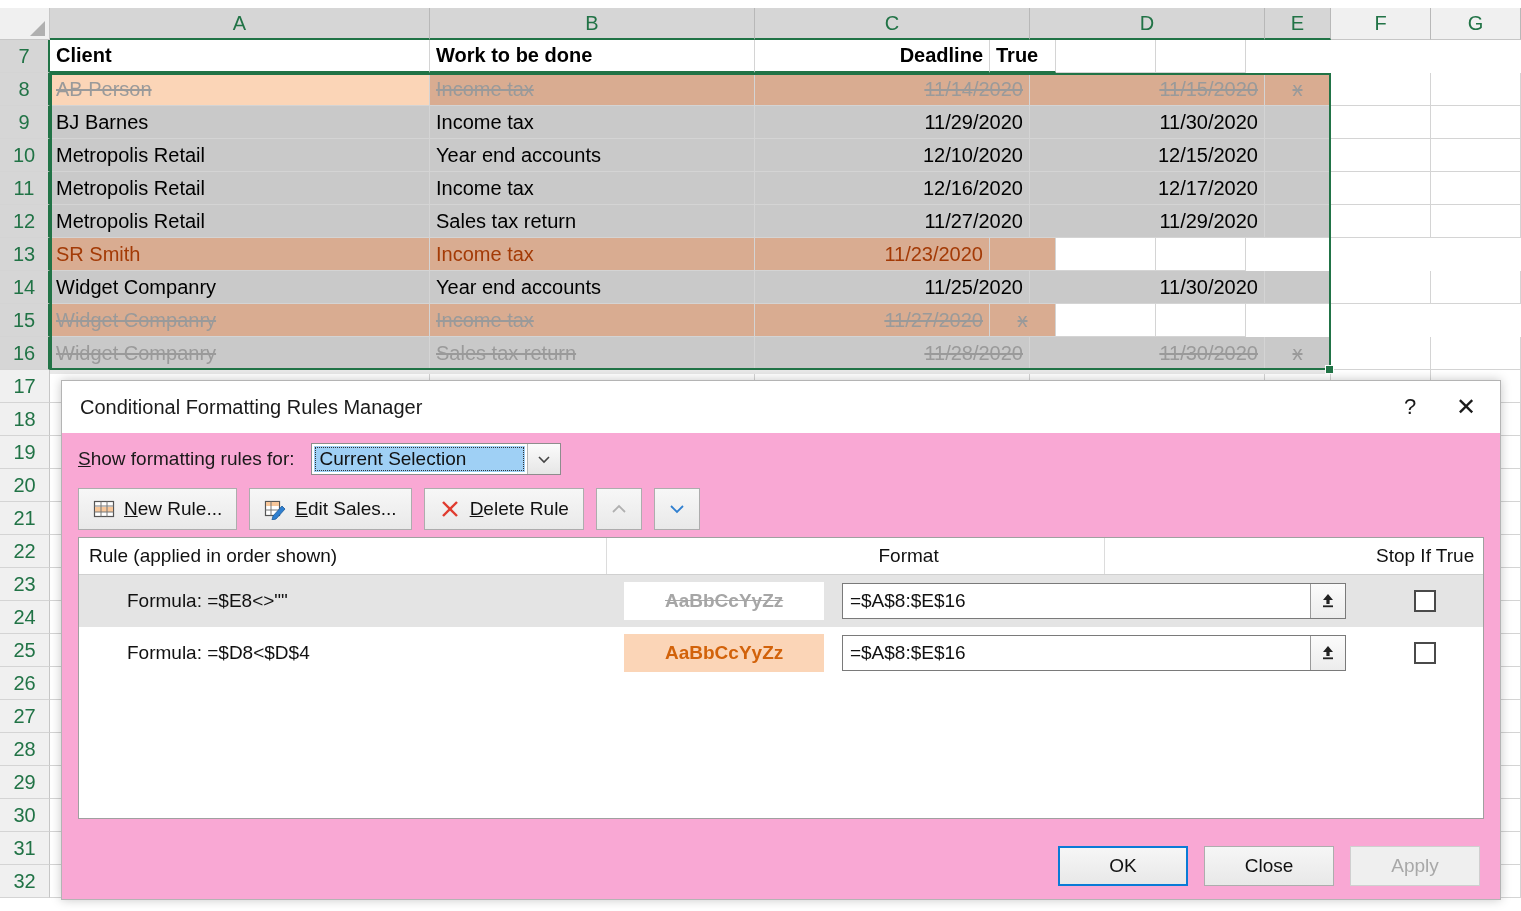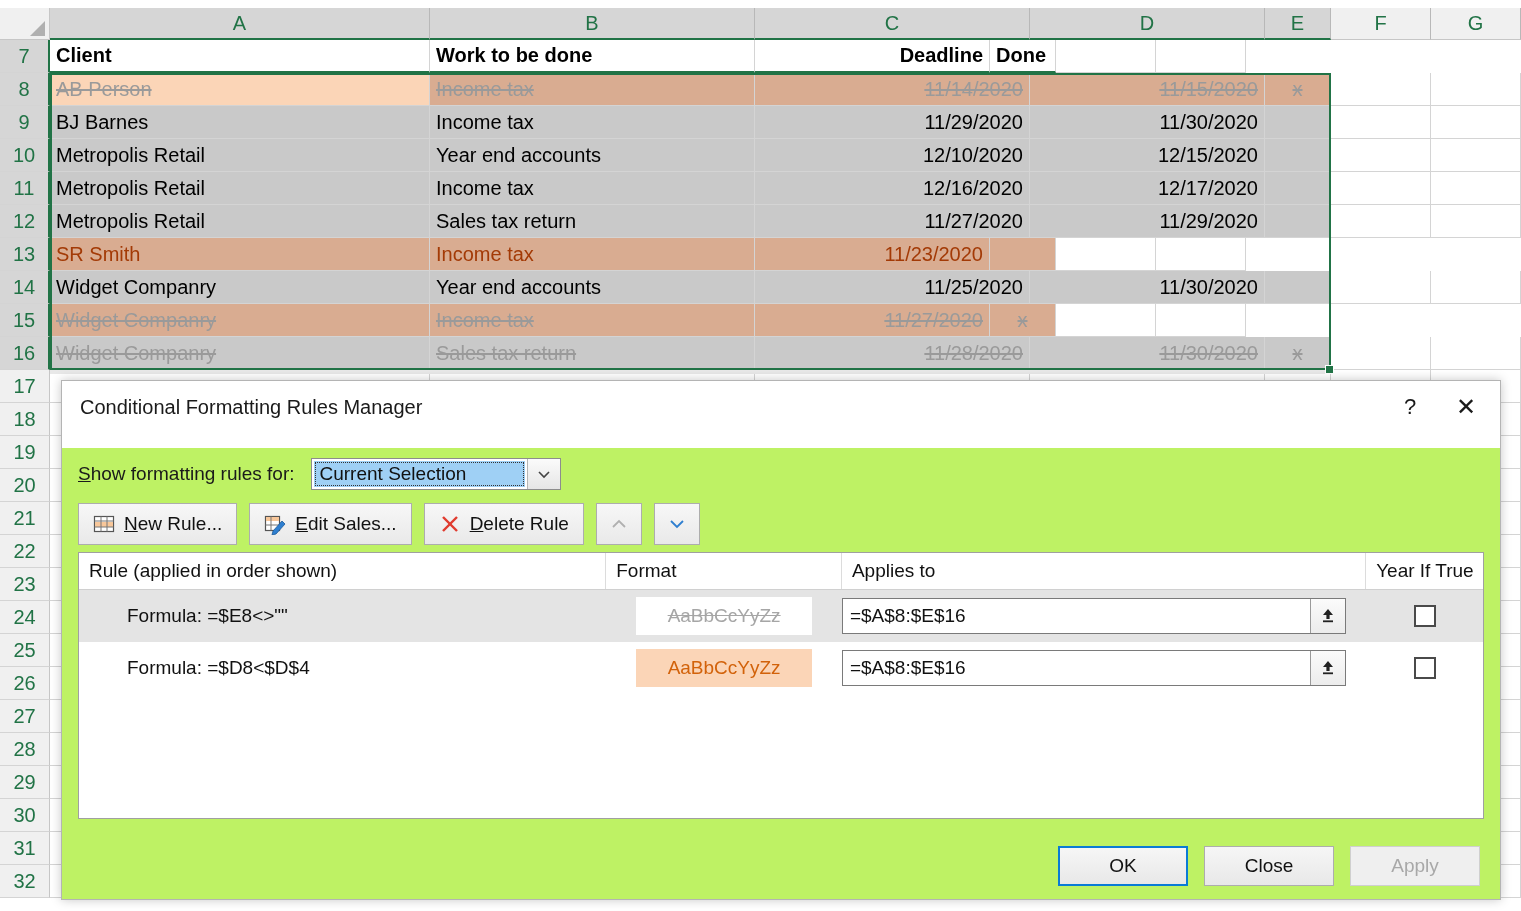--- a/index.html
+++ b/index.html
@@ -175,25 +175,24 @@
     align-items: center;
     justify-content: center;
     font-size: 22px;
     color: #1a1a1a;
     cursor: pointer;
   }
   .dlg-close { font-size: 24px; margin-right: 6px; }
 
   .dlg-body {
     flex: 1 1 auto;
-    background: #bef264;
+    background: #f9a8d4;
     padding: 0 16px;
     display: flex;
     flex-direction: column;
-    margin-top: 15px;
   }
 
   .row-showfor {
     display: flex;
     align-items: center;
     height: 52px;
     flex: 0 0 auto;
   }
   .lbl-showfor {
     font-size: 19px;
@@ -312,27 +311,28 @@
     display: flex;
     align-items: center;
     height: 52px;
   }
   .rc.c1 { width: 528px; padding-left: 48px; font-size: 19px; color: #111111; }
   .rc.c2 { width: 236px; justify-content: center; }
   .rc.c3 { width: 525px; align-items: center; }
   .rc.c4 { width: 117px; justify-content: center; }
 
   .fmt-preview {
-    width: 176px;
+    width: 200px;
     height: 38px;
     display: flex;
     align-items: center;
     justify-content: center;
     font-size: 19px;
     box-sizing: border-box;
+    font-weight: bold;
   }
   .fmt-preview.f1 { background: #ffffff; color: #a6a6a6; text-decoration: line-through; }
   .fmt-preview.f2 { background: #fbd5b7; color: #d2620a; }
 
   .applies-wrap {
     display: flex;
     width: 504px;
     height: 36px;
     border: 1px solid #7a7a7a;
     background: #ffffff;
@@ -448,21 +448,21 @@
       <div class="rowhdr">31</div>
       <div class="rowhdr">32</div>
     </div>
 
     <div class="grid-body">
 
       <div class="grow">
         <div class="gcell hdr" style="width:380px">Client</div>
         <div class="gcell hdr" style="width:325px">Work to be done</div>
         <div class="gcell hdr right" style="width:235px">Deadline</div>
-        <div class="gcell hdr" style="width:66px">Done</div>
+        <div class="gcell hdr" style="width:66px">True</div>
         <div class="gcell blank" style="width:100px"></div>
         <div class="gcell blank" style="width:90px"></div>
       </div>
 
       <div class="grow">
         <div class="gcell peach strike" style="width:380px">AB Person</div>
         <div class="gcell tan strike" style="width:325px">Income tax</div>
         <div class="gcell tan strike right" style="width:275px">11/14/2020</div>
         <div class="gcell tan strike right" style="width:235px">11/15/2020</div>
         <div class="gcell tan strike center" style="width:66px">x</div>
@@ -772,22 +772,21 @@
           <svg width="20" height="20" viewBox="0 0 20 20">
               <path d="M4 7 L10 13 L16 7" stroke="#2f7fd0" stroke-width="1.8" fill="none"></path>
             </svg>
         </div>
       </div>
 
       <div class="rules-panel">
         <div class="rules-head">
           <div class="rh c1">Rule (applied in order shown)</div>
           <div class="rh c2">Format</div>
-          <div class="rh c3">Applies to</div>
-          <div class="rh c4">Year If True</div>
+          <div class="rh c4">Stop If True</div>
         </div>
 
         <div class="rrow selected">
           <div class="rc c1">Formula: =$E8&lt;&gt;""</div>
           <div class="rc c2">
             <div class="fmt-preview f1">AaBbCcYyZz</div>
           </div>
           <div class="rc c3">
             <div class="applies-wrap">
               <input class="applies-input" type="text" value="=$A$8:$E$16" style="">

